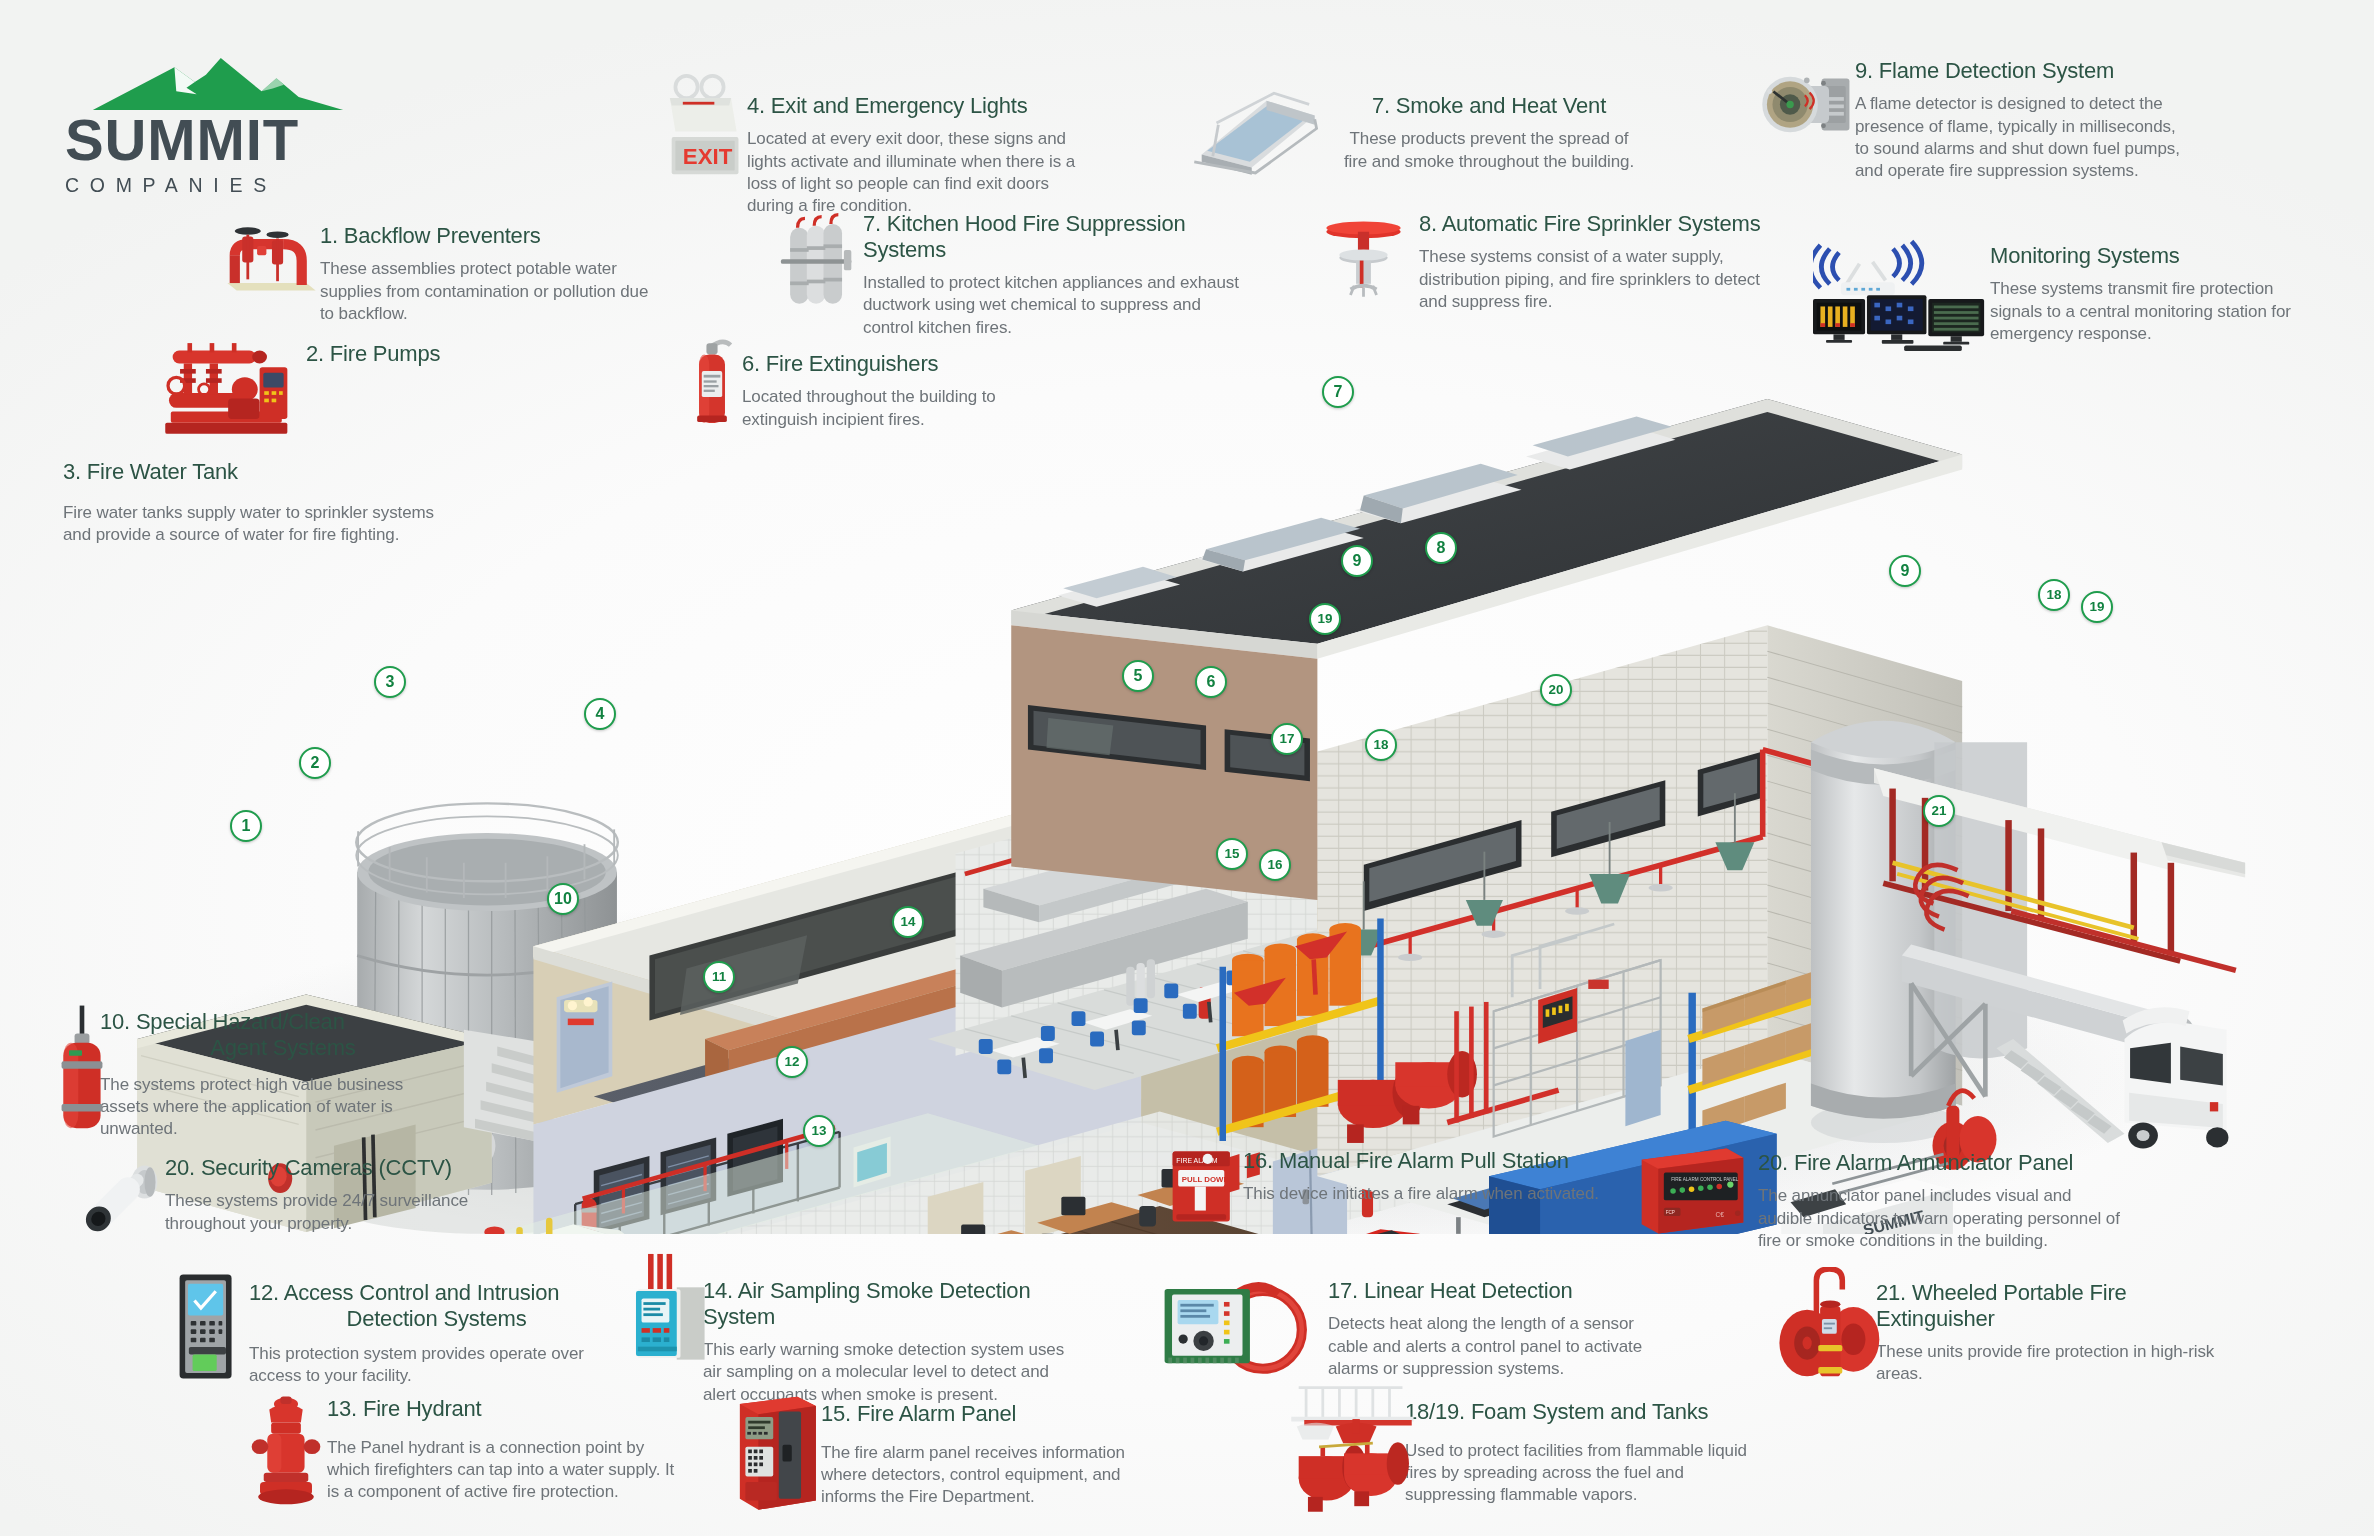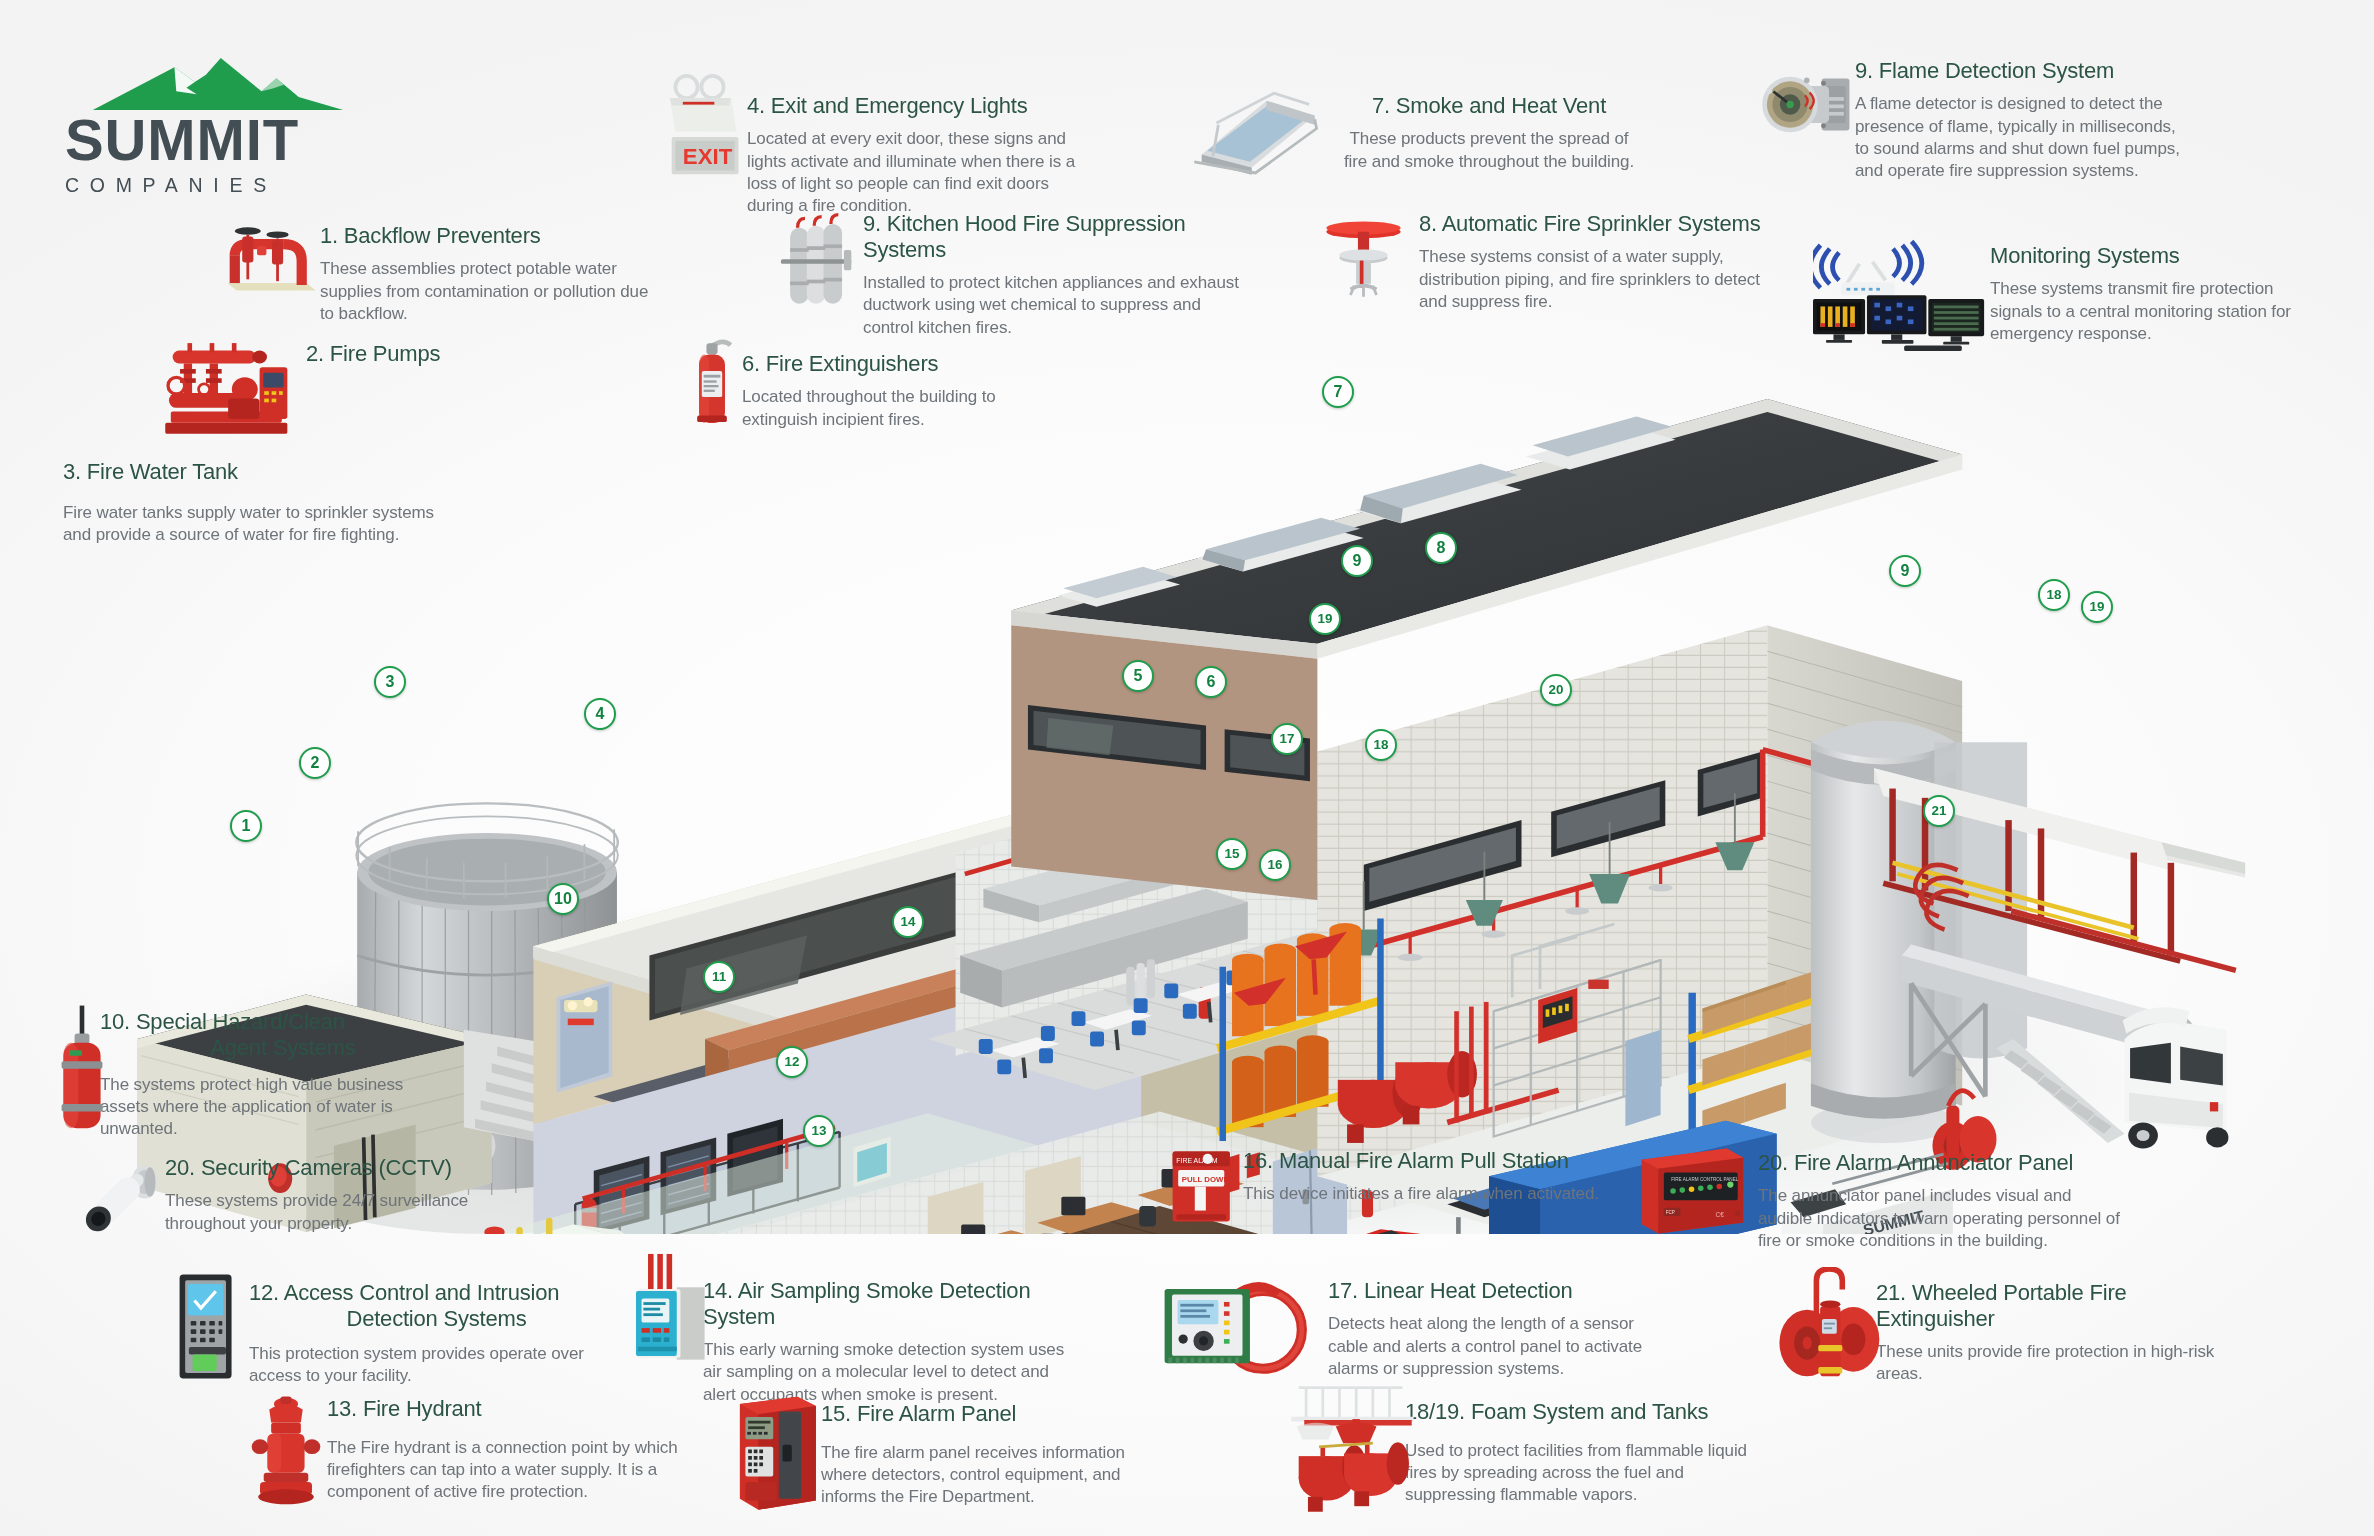--- a/index.html
+++ b/index.html
@@ -984,21 +984,21 @@
       <path d="M4 26 L70 26 L76 62 L10 62 Z" fill="#eceee9"></path>
       <path d="M4 26 L70 26 L68 34 L6 34 Z" fill="#dfe2de"></path>
       <rect x="18" y="30" width="34" height="3" fill="#cf2f26"></rect>
       <rect x="6" y="68" width="72" height="40" rx="2" fill="#d6d9d6"></rect>
       <rect x="10" y="72" width="64" height="32" rx="1" fill="#c9cdc9"></rect>
       <text x="18" y="97" font-family="Liberation Sans, sans-serif" font-size="24" font-weight="bold" fill="#e53a30">EXIT</text>
     </svg>
   </div>
 
   <div class="cal" style="left:863px; top:211px; width:380px;">
-    <div class="cal-title">9. Kitchen Hood Fire Suppression Systems</div>
+    <div class="cal-title">7. Kitchen Hood Fire Suppression Systems</div>
     <div class="cal-body">Installed to protect kitchen appliances and exhaust ductwork using wet chemical to suppress and control kitchen fires.</div>
   </div>
   <svg class="ico" style="left:779px; top:211px;" width="89" height="102" viewBox="0 0 96 110">
     <g stroke="#cf2f26" stroke-width="3.5" fill="none">
       <path d="M20 18 q0 -10 8 -10"></path>
         <path d="M38 16 q0 -10 8 -10"></path>
         <path d="M56 14 q0 -10 8 -10"></path>
     </g>
     <rect x="12" y="18" width="20" height="82" rx="10" fill="#c9cccd"></rect>
     <rect x="30" y="16" width="20" height="84" rx="10" fill="#dcdedf"></rect>
@@ -1223,21 +1223,21 @@
       <rect x="18" y="74" width="6" height="5" rx="1"></rect>
         <rect x="28" y="74" width="6" height="5" rx="1"></rect>
       <rect x="38" y="74" width="6" height="5" rx="1"></rect>
     </g>
     <rect x="16" y="84" width="40" height="8" rx="2" fill="#3c4043"></rect>
     <rect x="20" y="92" width="26" height="18" rx="2" fill="#62cc5a"></rect>
   </svg>
 
   <div class="cal" style="left:327px; top:1396px; width:362px;">
     <div class="cal-title">13. Fire Hydrant</div>
-    <div class="cal-body" style="margin-top:15px;">The Fire hydrant is a connection point by which firefighters can tap into a water supply. It is a component of active fire protection.</div>
+    <div class="cal-body" style="margin-top:15px;">The Panel hydrant is a connection point by which firefighters can tap into a water supply. It is a component of active fire protection.</div>
   </div>
   <svg class="ico" style="left:247px; top:1391px;" width="78" height="116" viewBox="0 0 84 125">
     <ellipse cx="42" cy="14" rx="13" ry="7" fill="#d8352c"></ellipse>
     <rect x="36" y="6" width="12" height="8" rx="3" fill="#c0302b"></rect>
     <path d="M24 20 q18 -12 36 0 L58 34 L26 34 Z" fill="#d8352c"></path>
     <rect x="26" y="34" width="32" height="12" rx="3" fill="#cf2f26"></rect>
     <rect x="22" y="46" width="40" height="42" rx="6" fill="#d8352c"></rect>
     <rect x="22" y="46" width="15" height="42" rx="6" fill="#e5463c" opacity="0.6"></rect>
     <ellipse cx="14" cy="60" rx="9" ry="8" fill="#c0302b"></ellipse>
     <ellipse cx="70" cy="60" rx="9" ry="8" fill="#c0302b"></ellipse>

